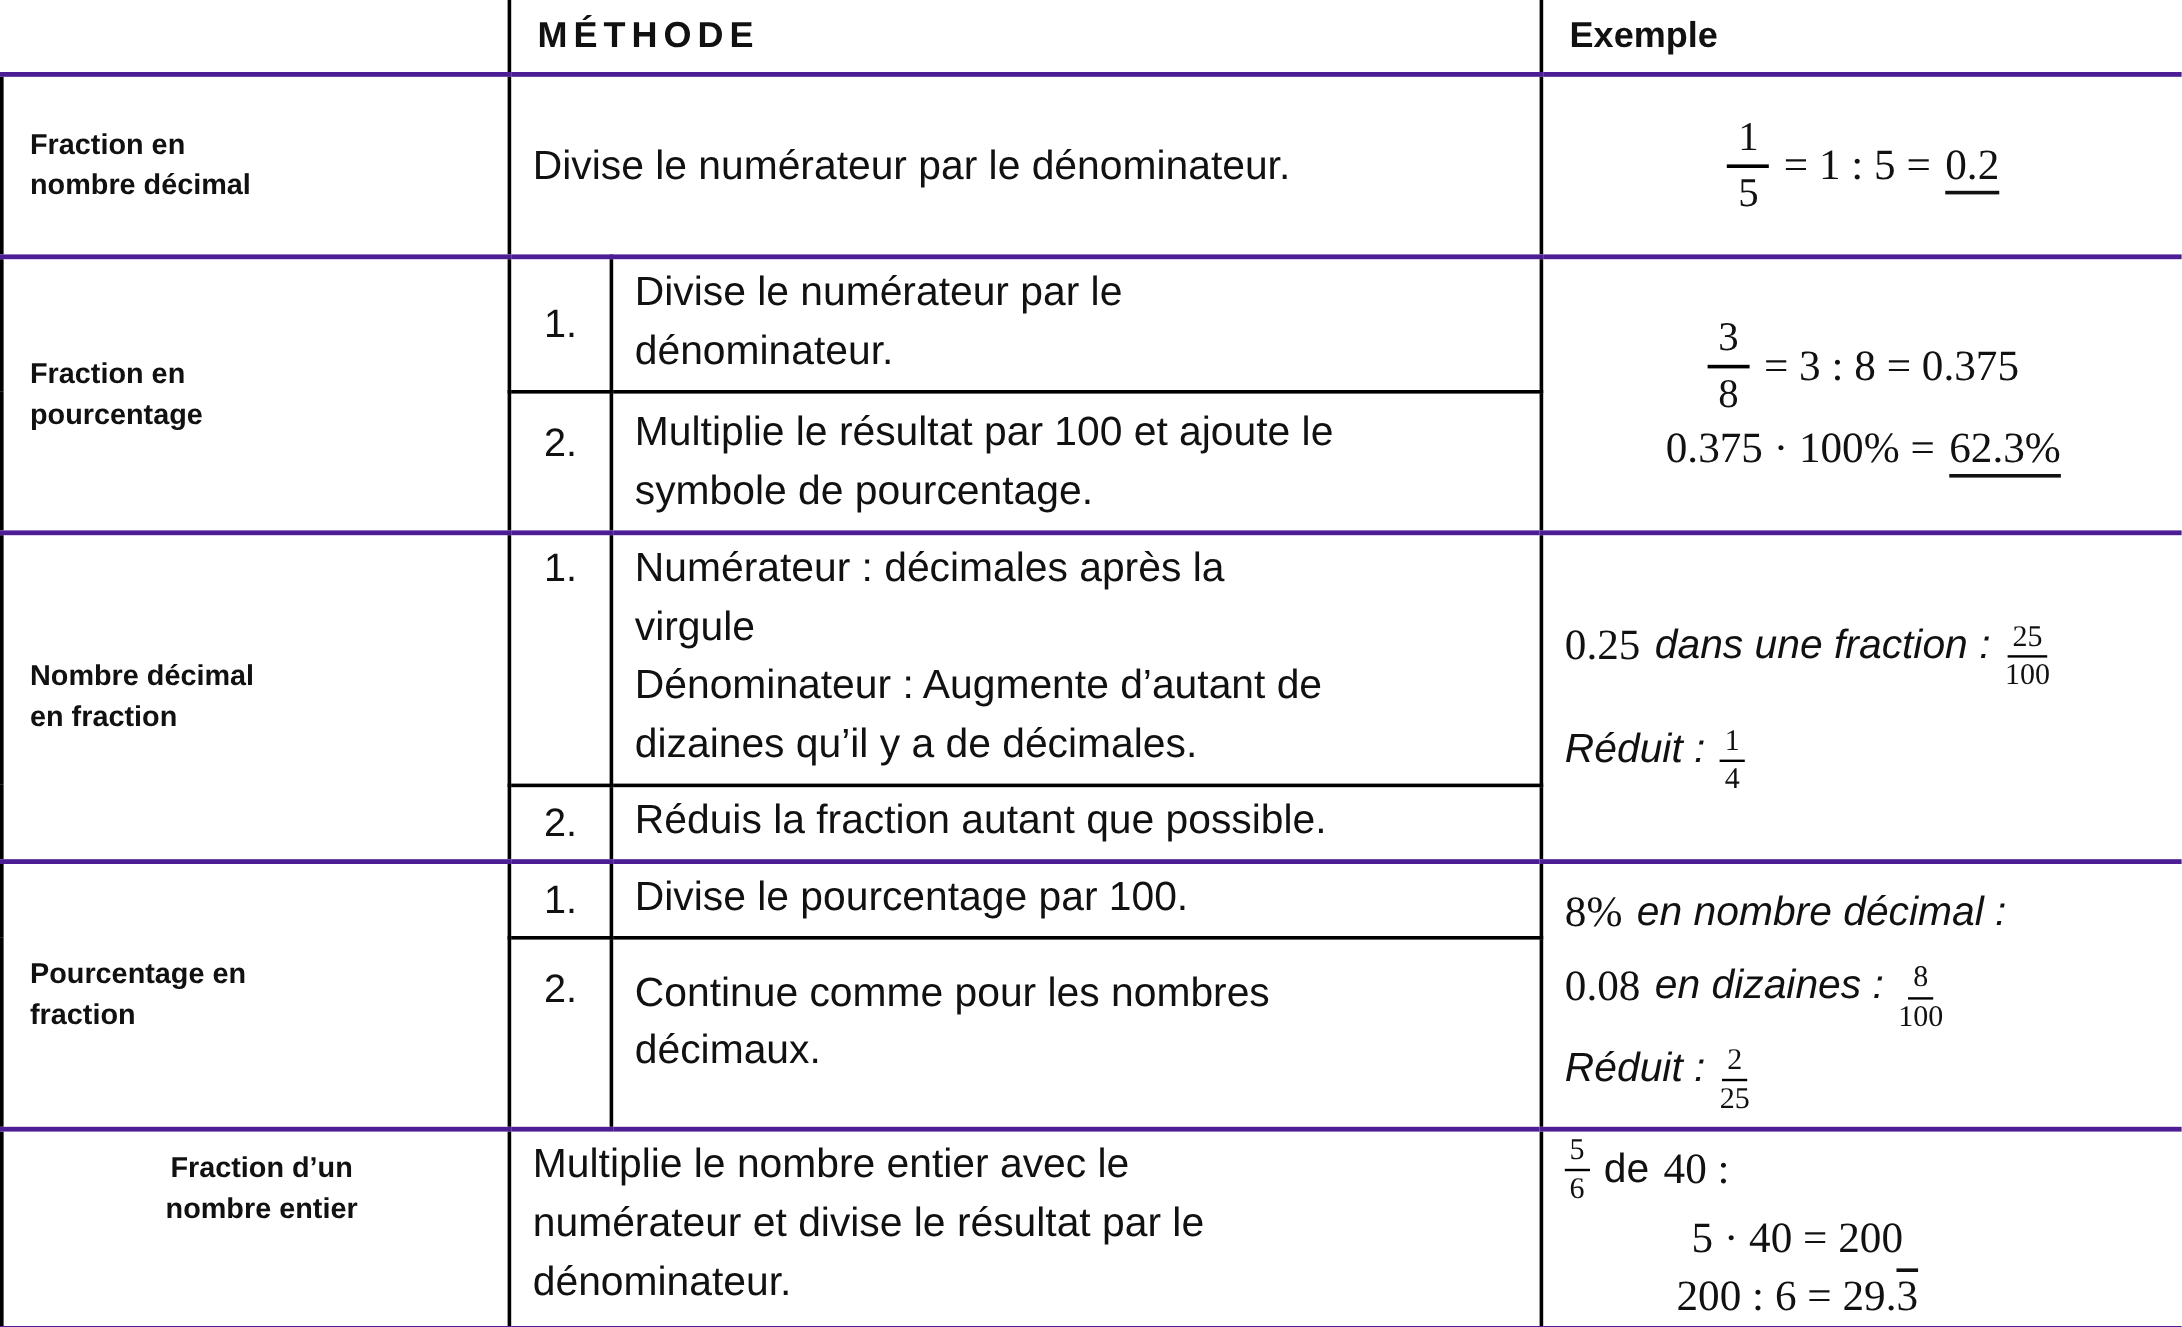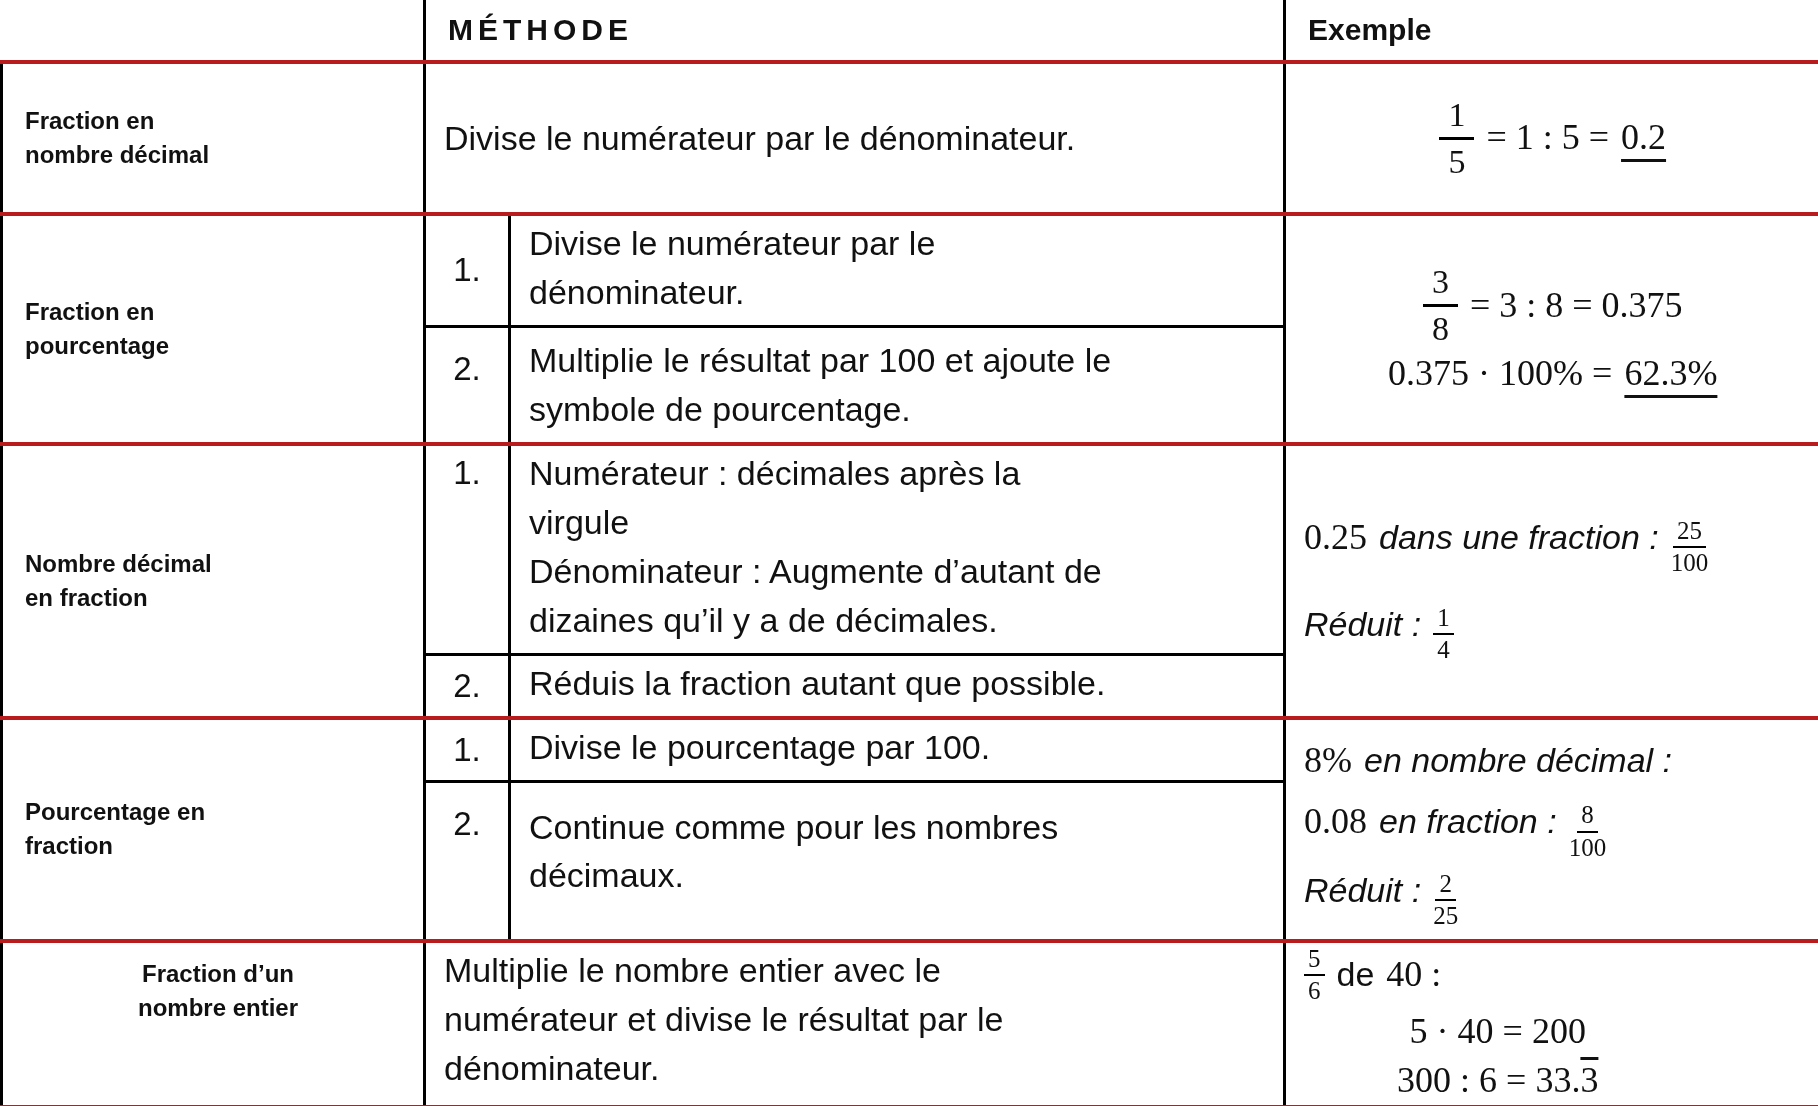--- a/index.html
+++ b/index.html
@@ -15,21 +15,21 @@
   table {
     border-collapse: collapse;
     table-layout: fixed;
     width: 1818px;
   }
   td { padding: 0; vertical-align: top; color: #111111; }
 
   
   .bl { border-left: 3px solid #000; }
   .br { border-right: 3px solid #000; }
-  .hb { border-bottom: 4px solid #b91c1c; }  
+  .hb { border-bottom: 4px solid #4c1d95; }  
   .sb { border-bottom: 3px solid #000; }  
 
   
   .hcell { font-weight: 700; font-size: 30px; vertical-align: middle; padding-left: 22px; }
   .hcell.ls { letter-spacing: 5px; }
 
   
   .lbl {
     font-weight: 700;
     font-size: 24px;
@@ -183,21 +183,21 @@
     <td class="br sb stepnum">1.</td>
     <td class="br sb mt pt2">Divise le pourcentage par 100.</td>
     <td rowspan="2" class="hb ex">
       <div class="stack" style="gap:10px">
         <div class="mline left">
           <span>8%</span>
           <span class="it">en nombre décimal :</span>
         </div>
         <div class="mline left">
           <span>0.08</span>
-          <span class="it">en fraction :</span>
+          <span class="it">en dizaines :</span>
           <span class="frac small hang">
             <span class="top">8</span>
             <span class="bot">100</span>
           </span>
         </div>
         <div class="mline left">
           <span class="it">Réduit :</span>
           <span class="frac small hang">
             <span class="top">2</span>
             <span class="bot">25</span>
@@ -225,19 +225,19 @@
             <span class="top">5</span>
             <span class="bot">6</span>
           </span>
           <span class="sans">de</span>
           <span>40 :</span>
         </div>
         <div class="mline shift">
           <span>5 · 40 = 200</span>
         </div>
         <div class="mline shift">
-          <span><span>300 : 6 = 33.</span><span class="over">3</span></span>
+          <span><span>200 : 6 = 29.</span><span class="over">3</span></span>
         </div>
       </div>
     </td>
   </tr>
 </tbody>
   </table>
 
 </body></html>

